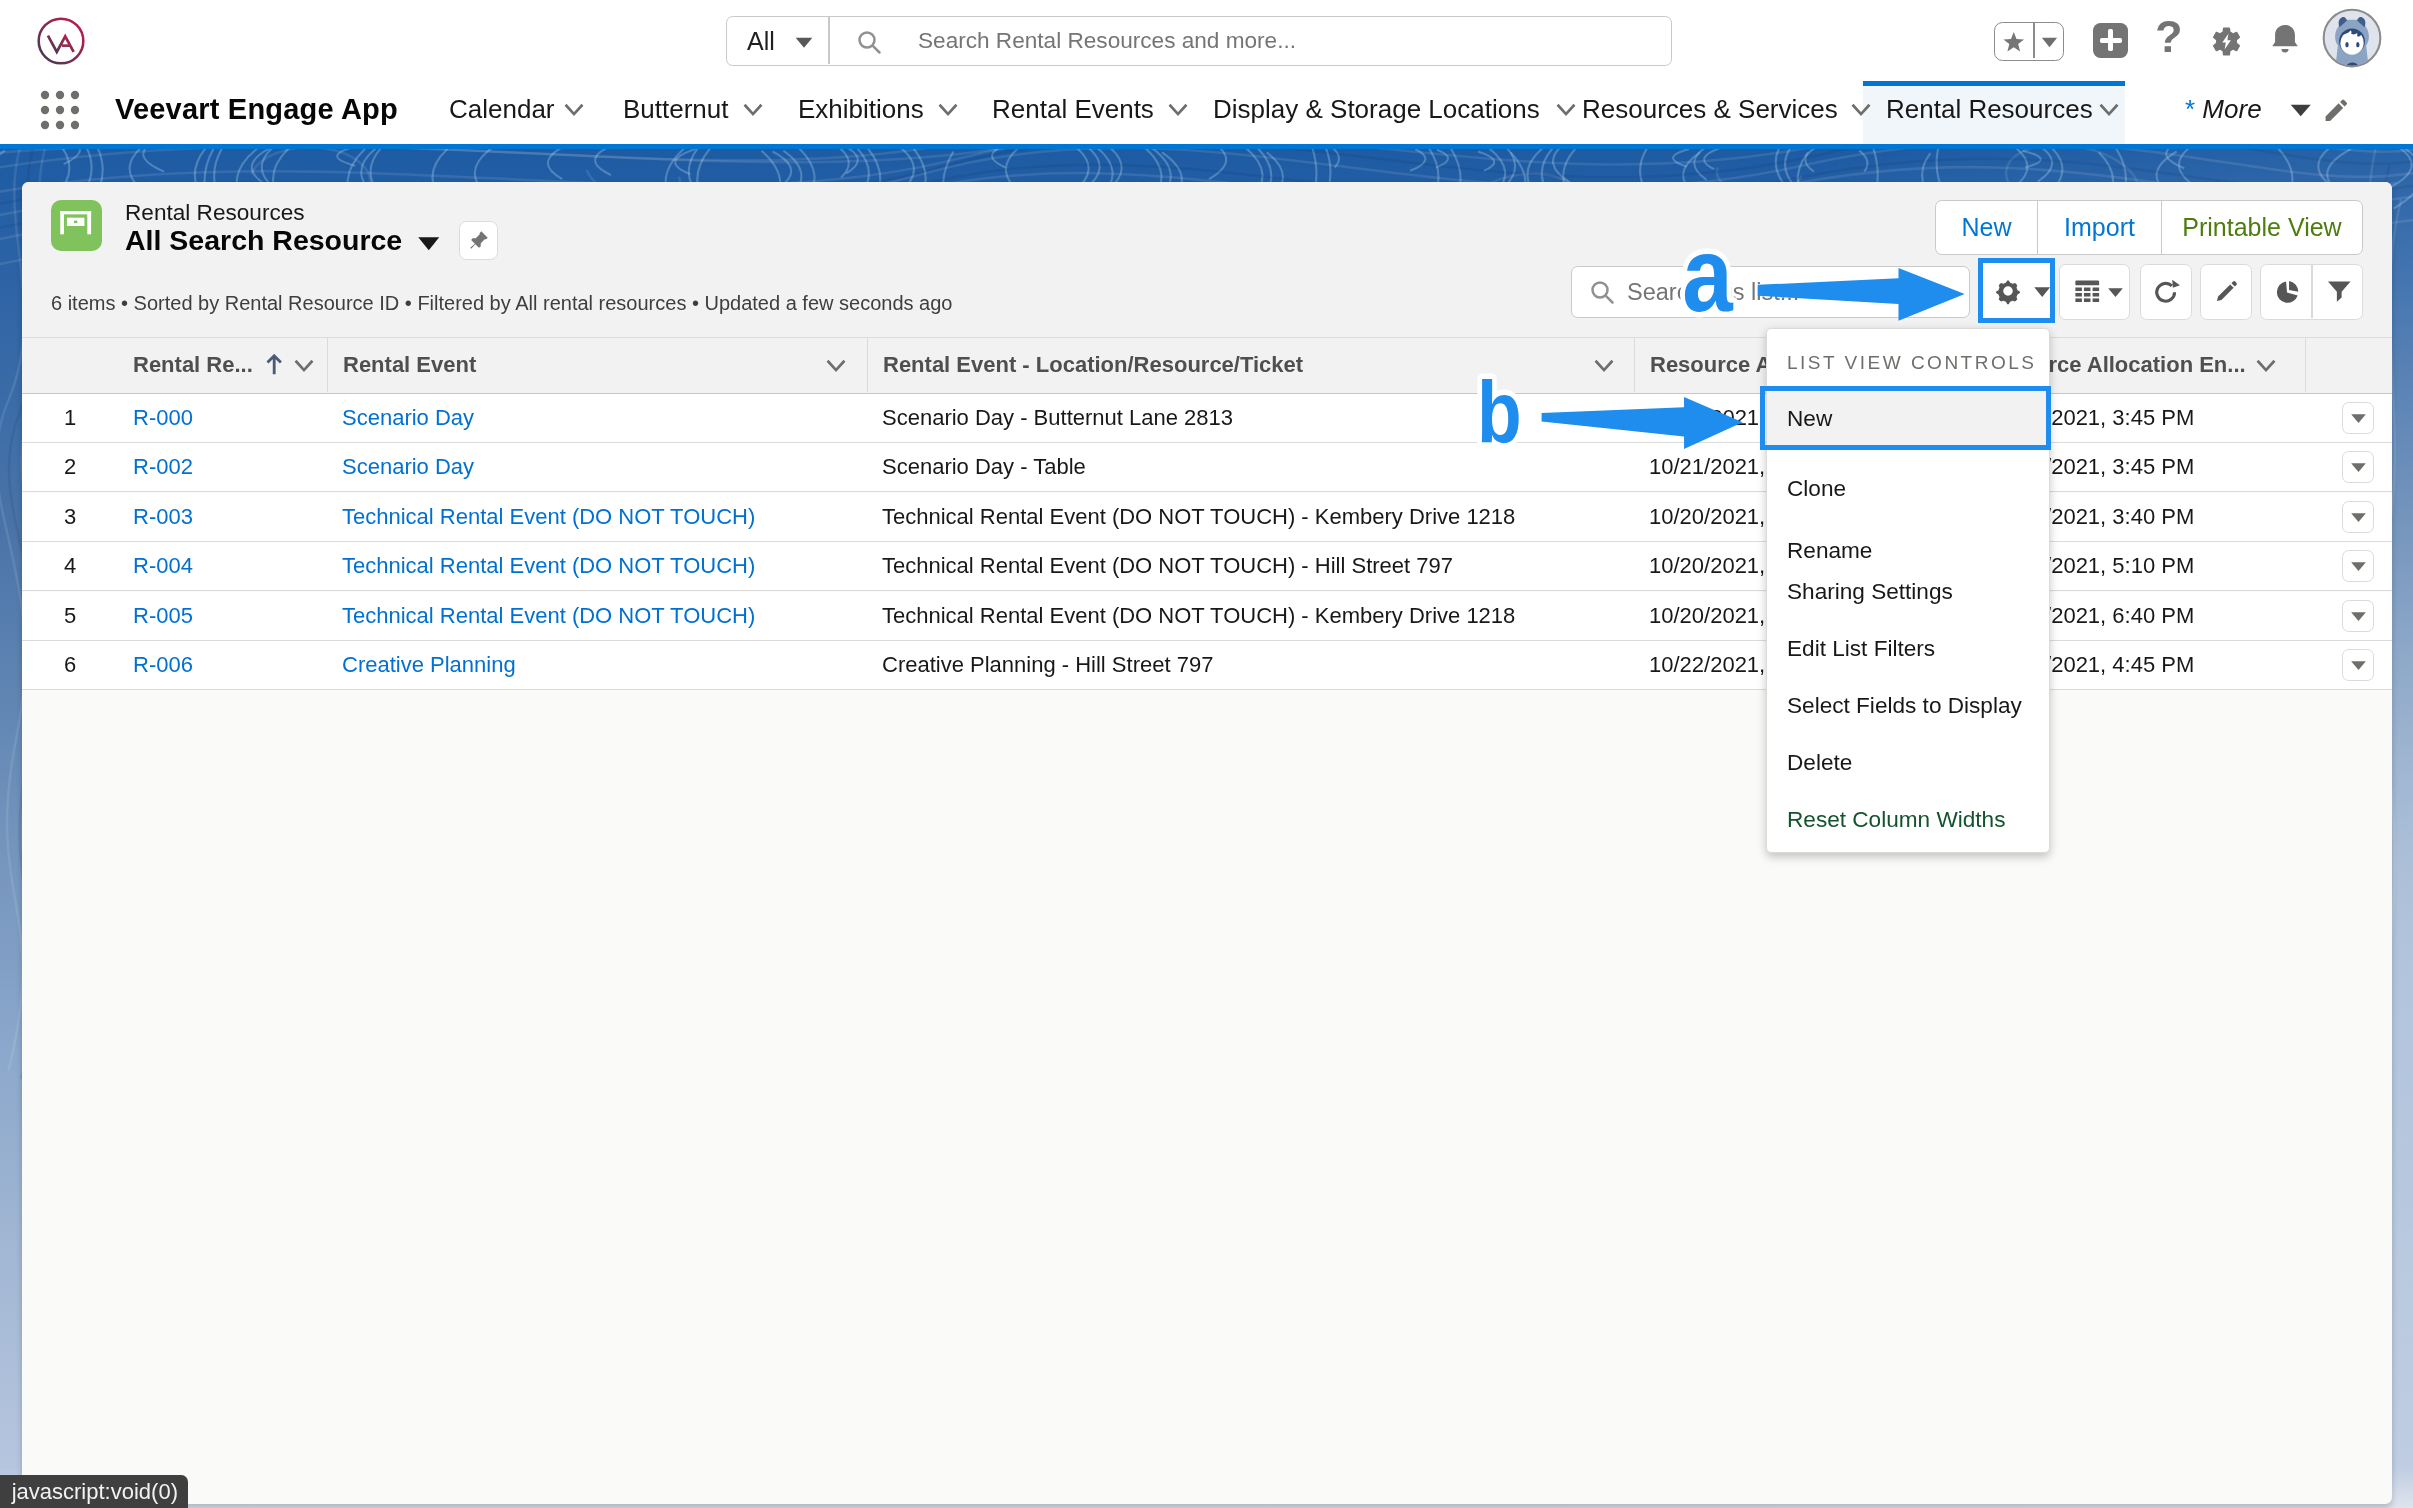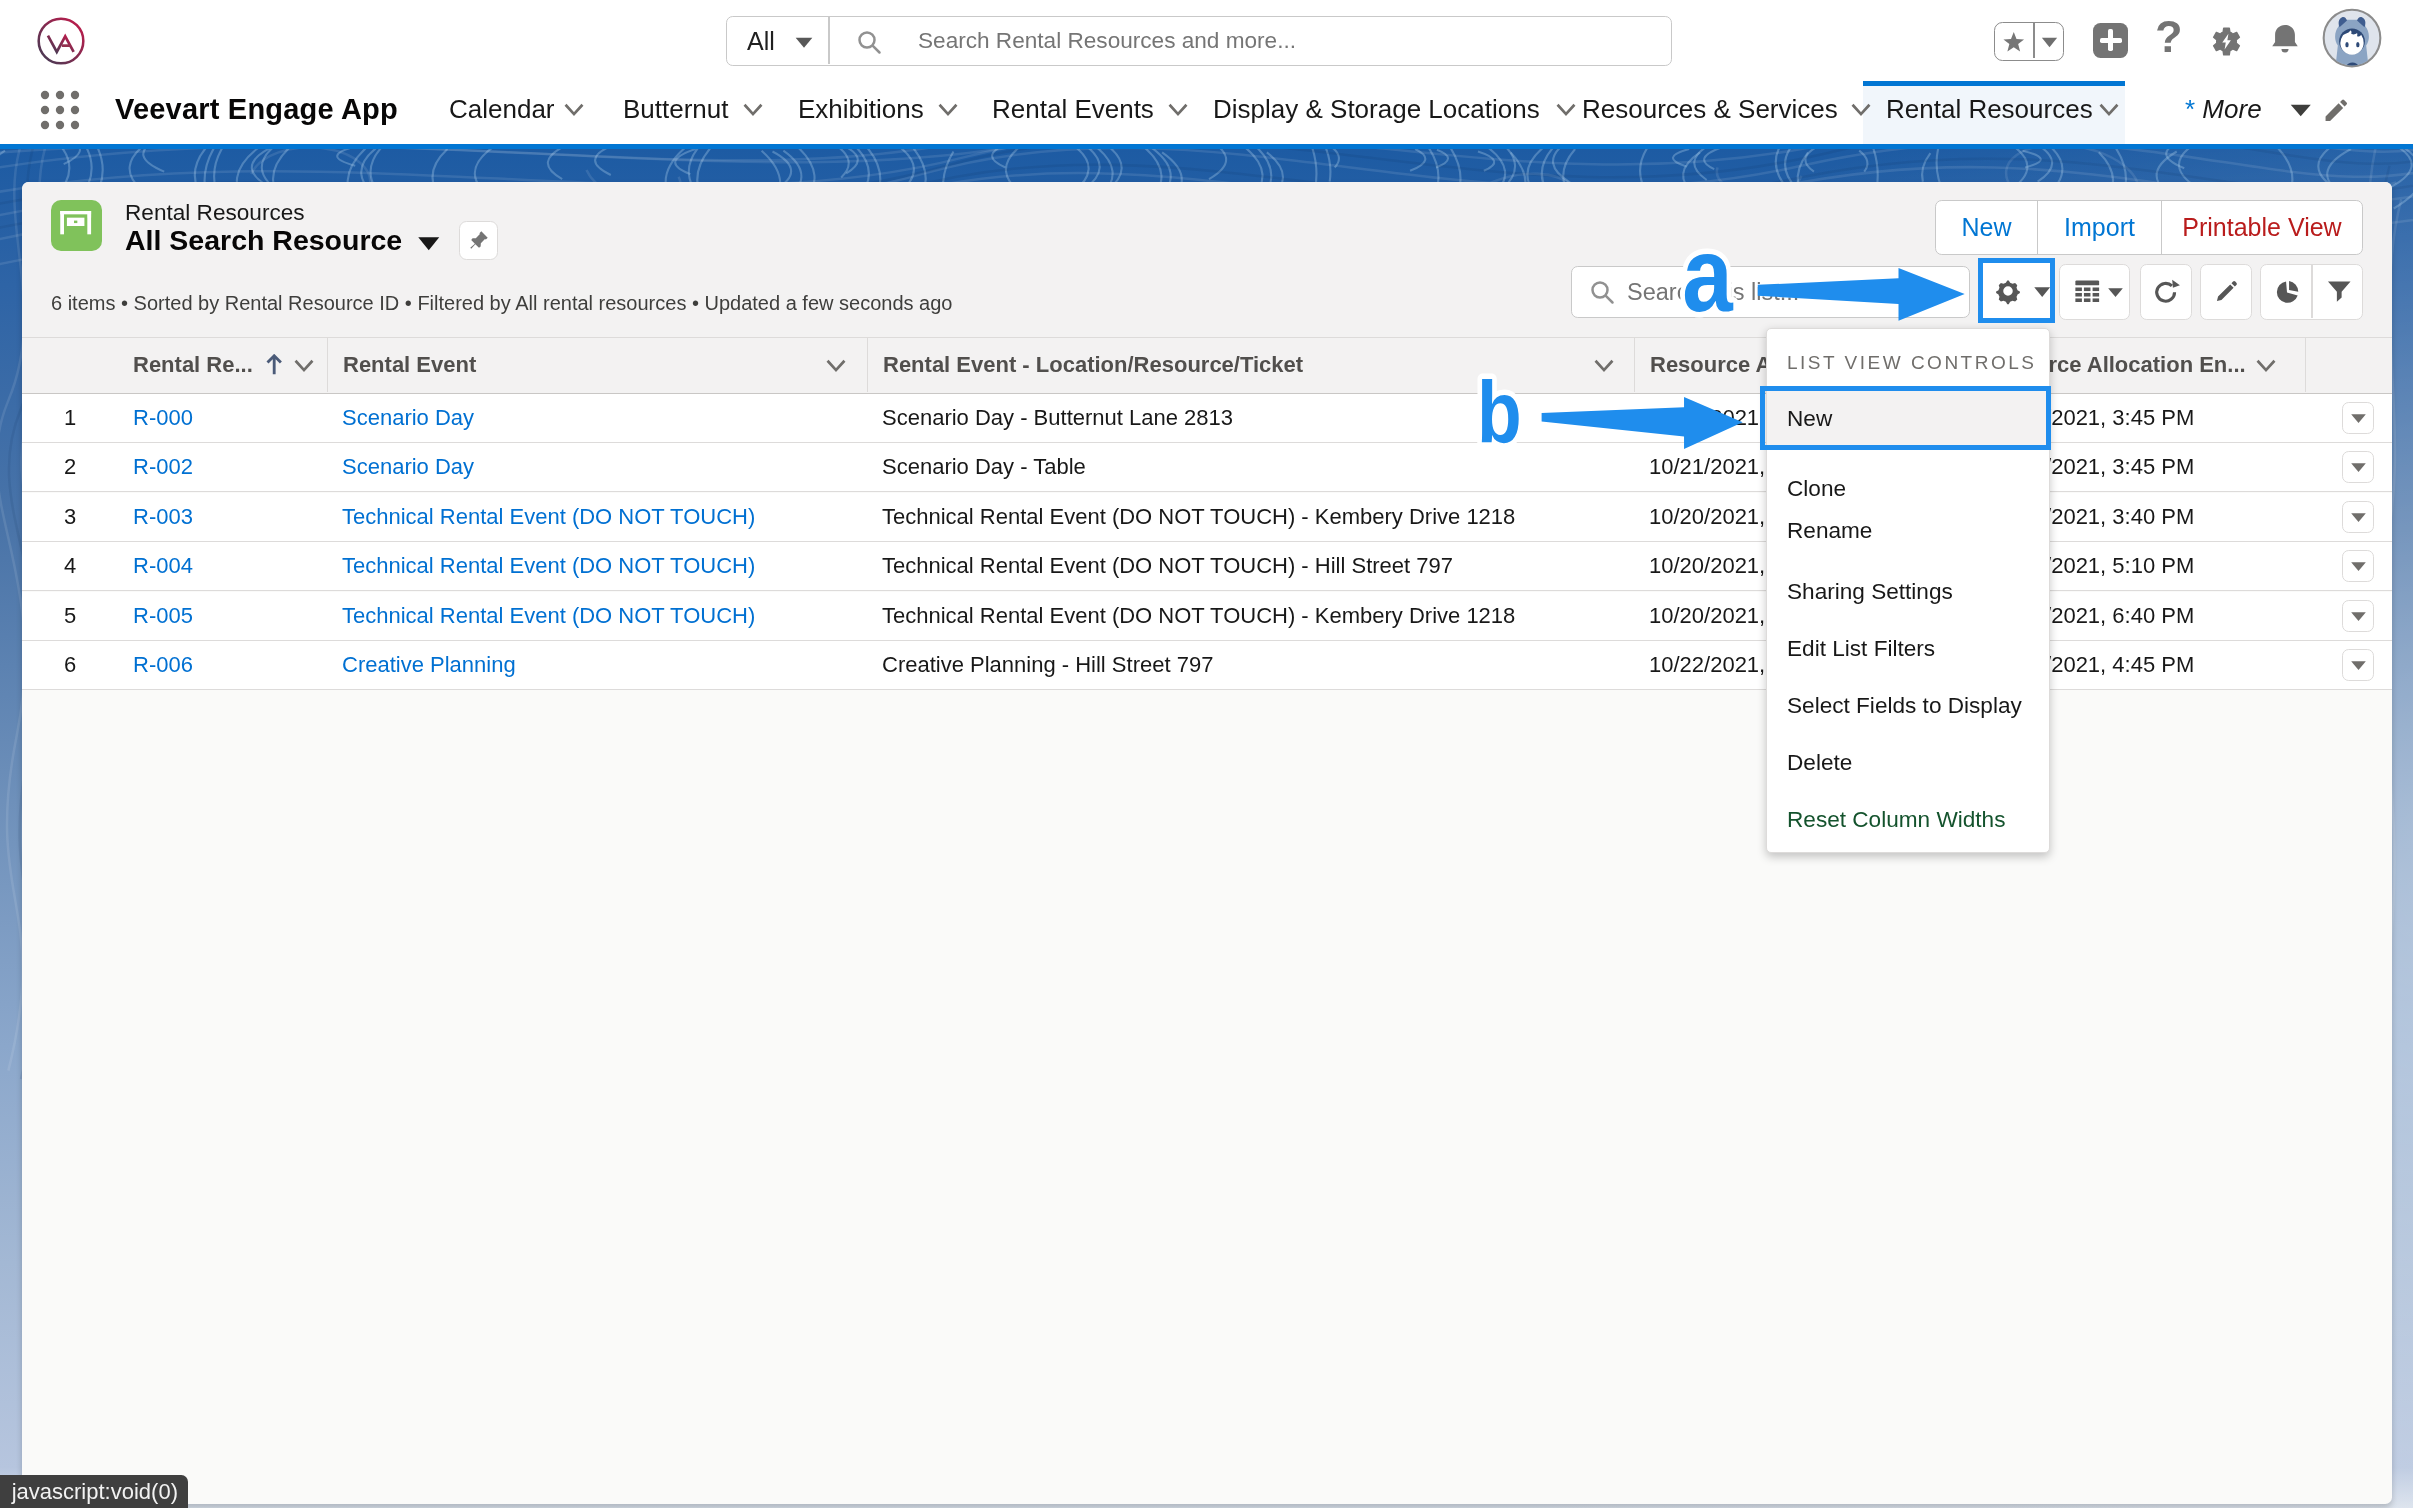--- a/index.html
+++ b/index.html
@@ -323,21 +323,21 @@
       <div class="abs" style="left:437px;top:39px;width:39px;height:39px;background:#fff;border:1.7px solid #dddbda;border-radius:7.5px;">
         <svg class="abs" style="left:7.5px;top:6.7px" width="22" height="22" viewBox="0 0 24 24">
           <path fill="#747474" d="M14.5 2.5 L21.5 9.5 L19.5 11.5 L18.5 11 L14 15.5 L13.8 19 L12 20.5 L8 16.5 L3.5 21.5 L2.5 20.5 L7.5 16 L3.5 12 L5 10.2 L8.5 10 L13 5.5 L12.5 4.5 Z"></path>
         </svg>
       </div>
       <div class="abs" style="left:29px;top:110px;font-size:20px;color:#3e3e3c;">6 items • Sorted by Rental Resource ID • Filtered by All rental resources • Updated a few seconds ago</div>
 
       <div class="abs" style="left:1913px;top:17.6px;width:428px;height:55px;background:#fff;border:1.7px solid #c9c9c9;border-radius:6.7px;display:flex;">
         <div style="width:102px;border-right:1.7px solid #c9c9c9;display:flex;align-items:center;justify-content:center;font-size:25px;color:#0176d3;">New</div>
         <div style="width:124px;border-right:1.7px solid #c9c9c9;display:flex;align-items:center;justify-content:center;font-size:25px;color:#0176d3;">Import</div>
-        <div style="flex:1;display:flex;align-items:center;justify-content:center;font-size:25px;color:#b91c1c;">Printable View</div>
+        <div style="flex:1;display:flex;align-items:center;justify-content:center;font-size:25px;color:#4d7c0f;">Printable View</div>
       </div>
 
       <div class="abs" style="left:1549px;top:84px;width:399px;height:52px;background:#fff;border:1.7px solid #c9c9c9;border-radius:6.7px;">
         <svg class="abs" style="left:18.4px;top:13.4px" width="25" height="25" viewBox="0 0 30 30">
           <circle cx="12" cy="12" r="9" fill="none" stroke="#919191" stroke-width="3"></circle>
           <line x1="19" y1="19" x2="27" y2="27" stroke="#919191" stroke-width="3" stroke-linecap="round"></line>
         </svg>
         <span class="abs" style="left:55px;top:50%;transform:translateY(-50%);font-size:23.5px;color:#757575;">Search this list...</span>
       </div>
 
@@ -523,21 +523,21 @@
             <path d="M1.5 1.5 L11 13 L20.5 1.5 Z" fill="#706e6b"></path>
           </svg>
         </div>
       </div>
     </div>
   </div>
   <div id="menu" class="abs">
     <div class="mi" style="top:11.7px;height:45px;font-size:19px;letter-spacing:2.5px;color:#706e6b;white-space:nowrap;">LIST VIEW CONTROLS</div>
     <div class="mi" style="top:59px;height:62px;background:#f3f2f2;">New</div>
     <div class="mi" style="top:134px;height:52px;">Clone</div>
-    <div class="mi" style="top:174px;height:55px;text-align:center;">Rename</div>
+    <div class="mi" style="top:194px;height:55px;text-align:center;">Rename</div>
     <div class="mi" style="top:235px;height:55px;">Sharing Settings</div>
     <div class="mi" style="top:292px;height:55px;">Edit List Filters</div>
     <div class="mi" style="top:349px;height:55px;">Select Fields to Display</div>
     <div class="mi" style="top:406px;height:55px;">Delete</div>
     <div class="mi" style="top:463px;height:55px;color:#14532d;">Reset Column Widths</div>
   </div>
 
   <div class="annbox" style="left:1978px;top:258px;width:77px;height:65px;"></div>
   <div class="annbox" style="left:1760px;top:386px;width:291px;height:64px;"></div>
 

